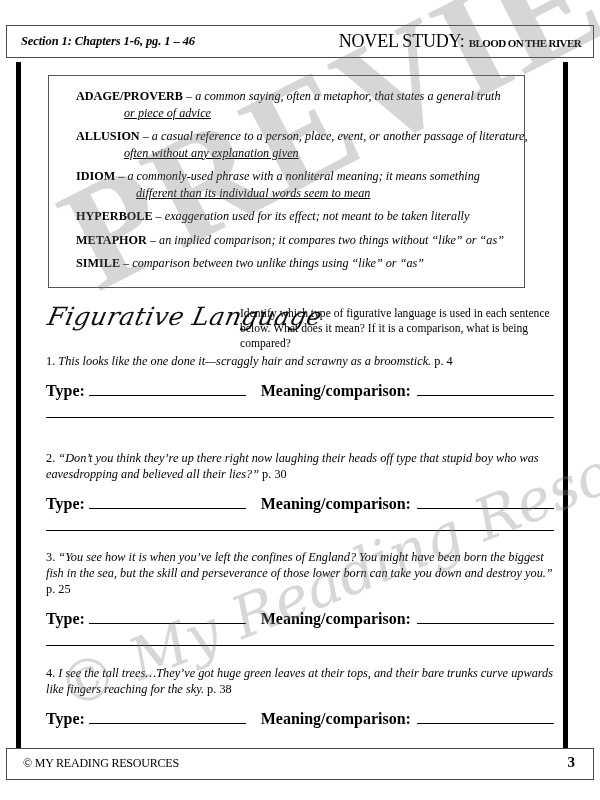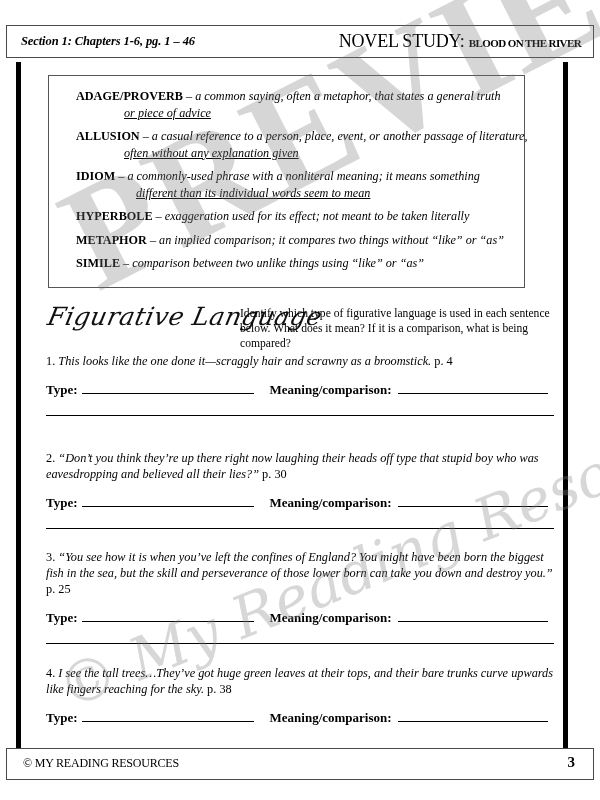--- a/index.html
+++ b/index.html
@@ -192,21 +192,21 @@
     line-height: 16px;
     font-style: italic;
   }
   .q-text .num { font-style: normal; }
   .q-text .pg  { font-style: normal; }
 
   .answer-row {
     margin-top: 13px;
     display: flex;
     align-items: baseline;
-    font-size: 13px;
+    font-size: 16px;
     font-weight: bold;
     white-space: nowrap;
   }
   .answer-row .lbl { font-weight: bold; }
   .blank {
     display: inline-block;
     border-bottom: 1.4px solid #000;
     height: 0;
     margin: 0 0 2px 4px;
   }

